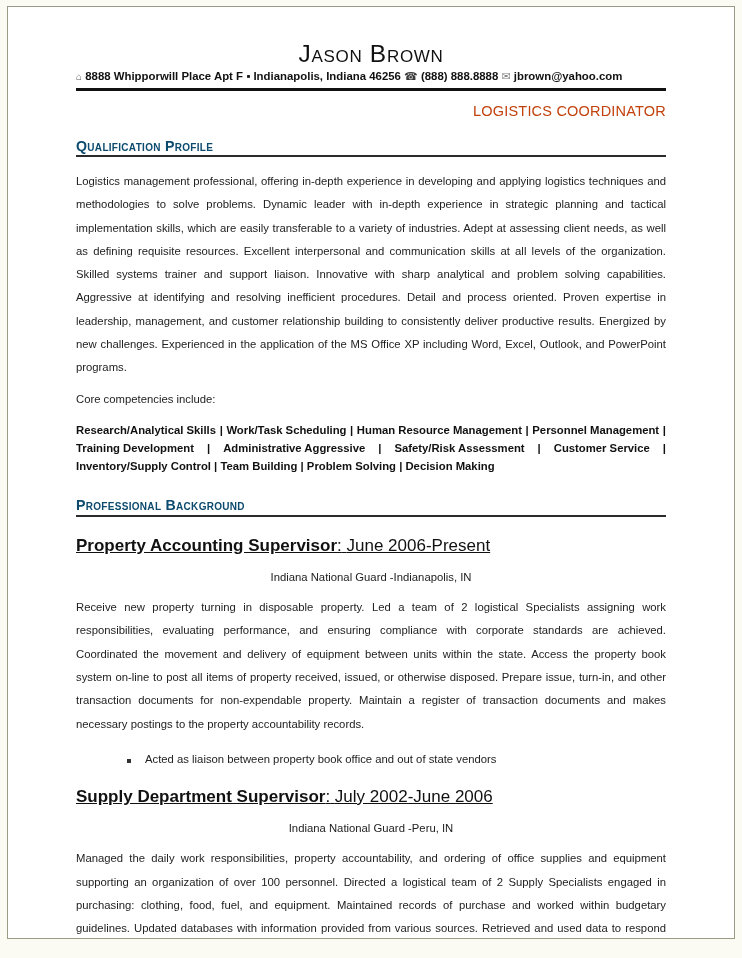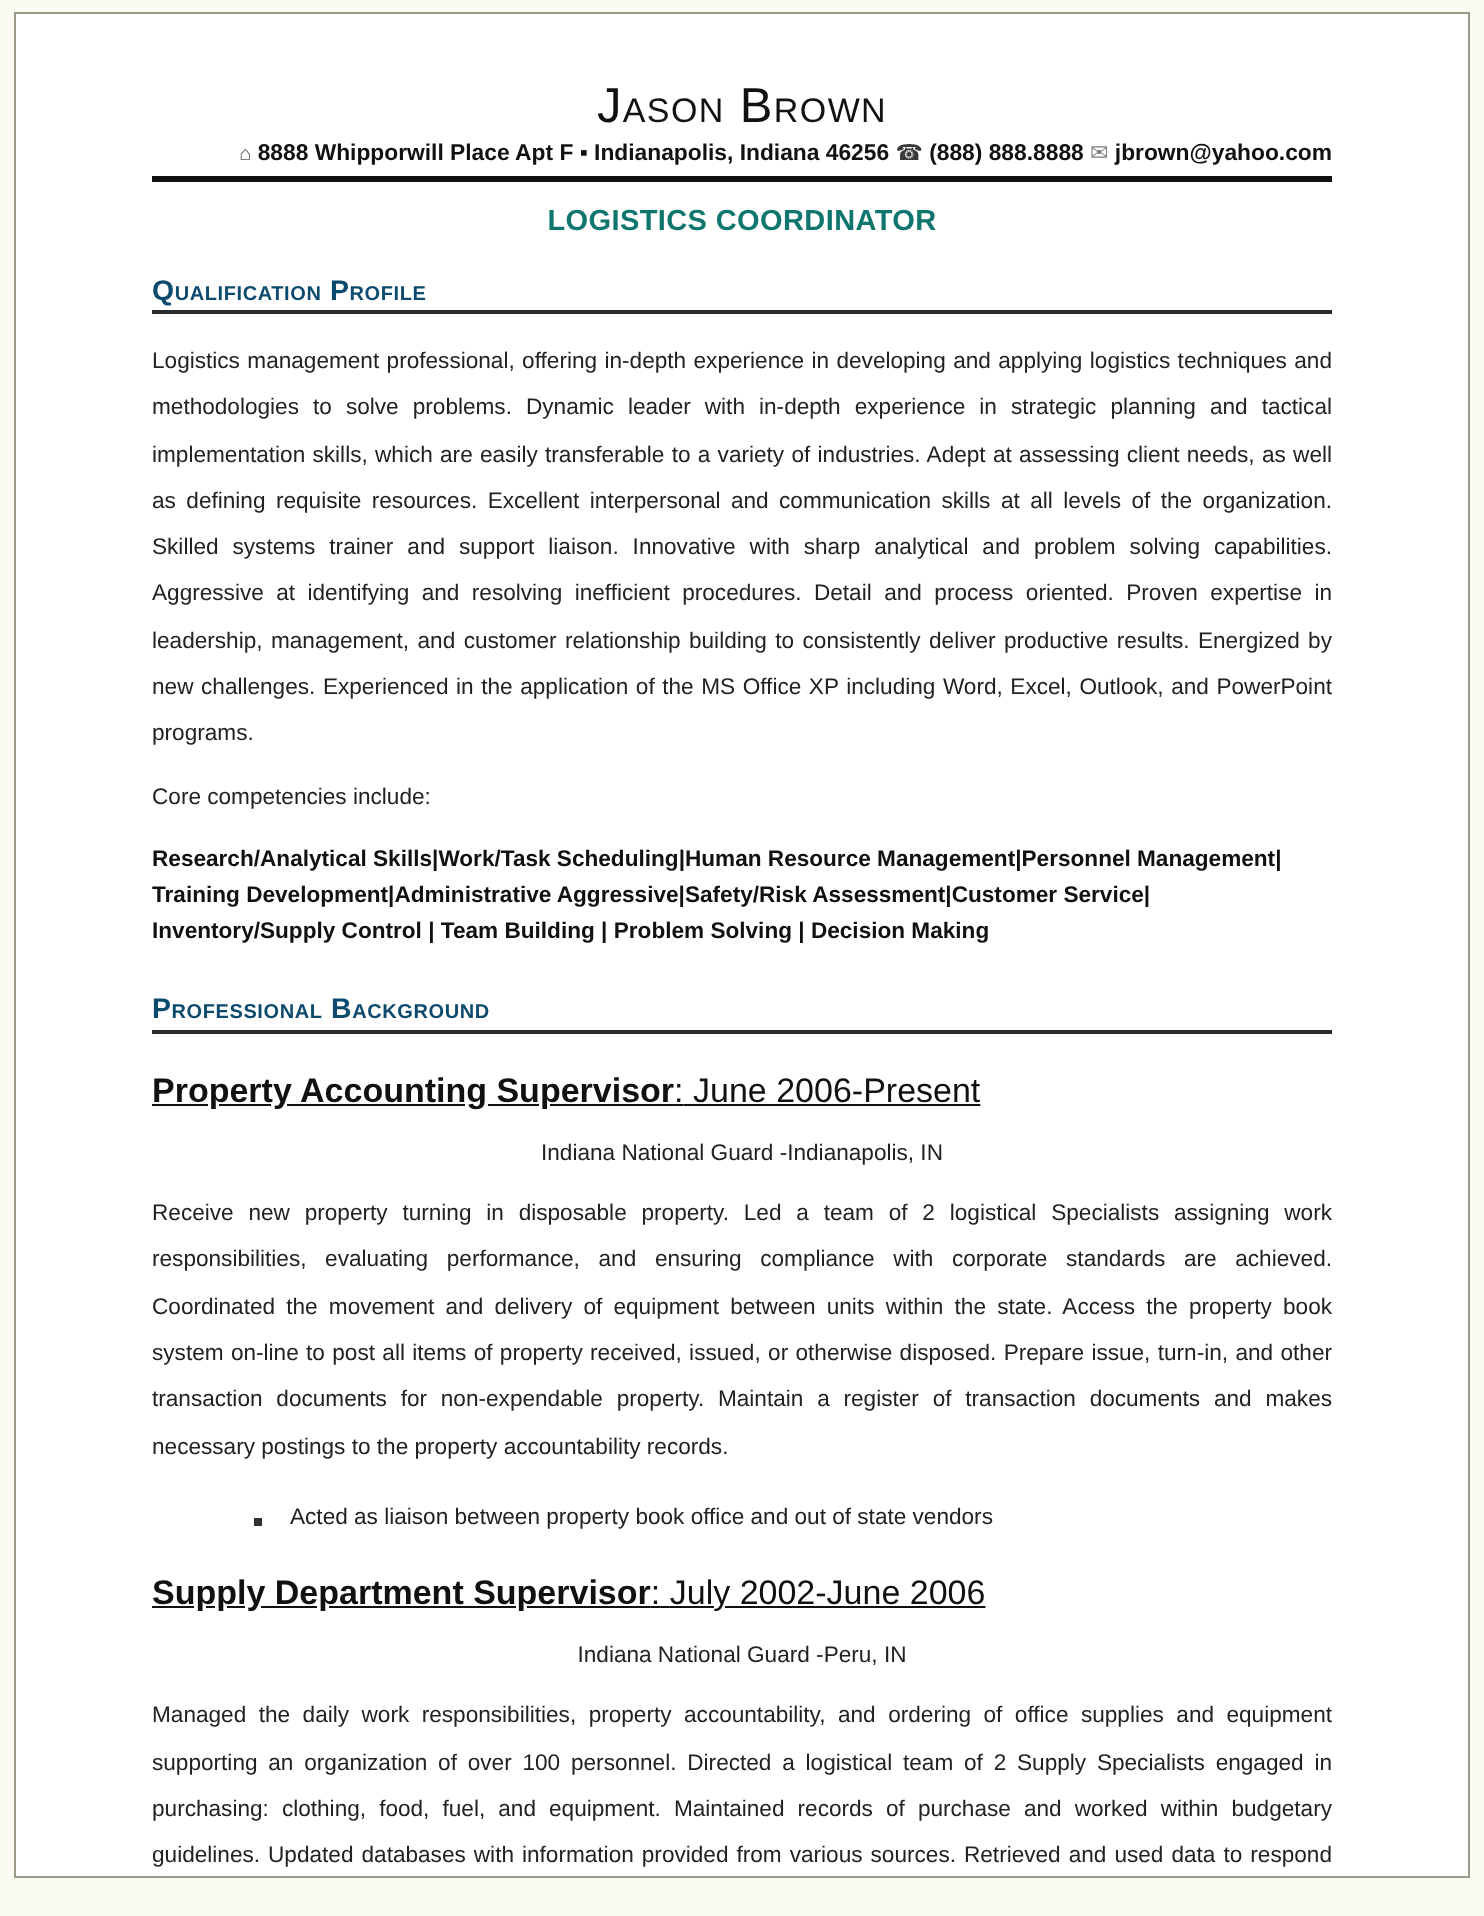--- a/index.html
+++ b/index.html
@@ -46,21 +46,21 @@
     text-align: center;
     font-size: 24.5px;
     font-variant: small-caps;
     letter-spacing: 0.7px;
     font-weight: 400;
     line-height: 1.05;
     margin: 0 0 3px 0;
     color: #111;
   }
   .contact-line {
-    text-align: right;
+    text-align: left;
     font-size: 11.4px;
     font-weight: bold;
     color: #111;
     white-space: nowrap;
     margin: 0;
     padding-bottom: 3px;
   }
   .contact-line .ico {
     font-weight: normal;
     font-size: 11px;
@@ -70,26 +70,26 @@
   .contact-line .ico.home { font-size: 10px; color: #555; }
   .sep-dot { font-weight: bold; }
 
   .rule-heavy {
     height: 0;
     border-top: 3px solid #111;
     margin: 2px 0 0 0;
   }
 
   .job-title-line {
-    text-align: center;
+    text-align: right;
     font-size: 14.5px;
-    font-weight: bold;
+    font-weight: normal;
     letter-spacing: 0.2px;
     margin: 12px 0 0 0;
-    color: #0f766e;
+    color: #c2410c;
   }
 
   
   .section-head {
     font-variant: small-caps;
     font-weight: bold;
     font-size: 14.2px;
     letter-spacing: 0.3px;
     color: #0c4a6e;
     margin: 19px 0 0 0;
@@ -125,20 +125,21 @@
     color: #111;
     margin: 12px 0 0 0;
   }
   .comp-row {
     display: block;
     white-space: nowrap;
     overflow: hidden;
   }
   .comp-row.justified {
     display: flex;
+    justify-content: space-between;
   }
   .comp-row .pipe { font-weight: bold; }
 
   
   .job-head {
     font-size: 17px;
     margin: 16px 0 0 0;
     line-height: 1.5;
   }
   .job-head .role {

